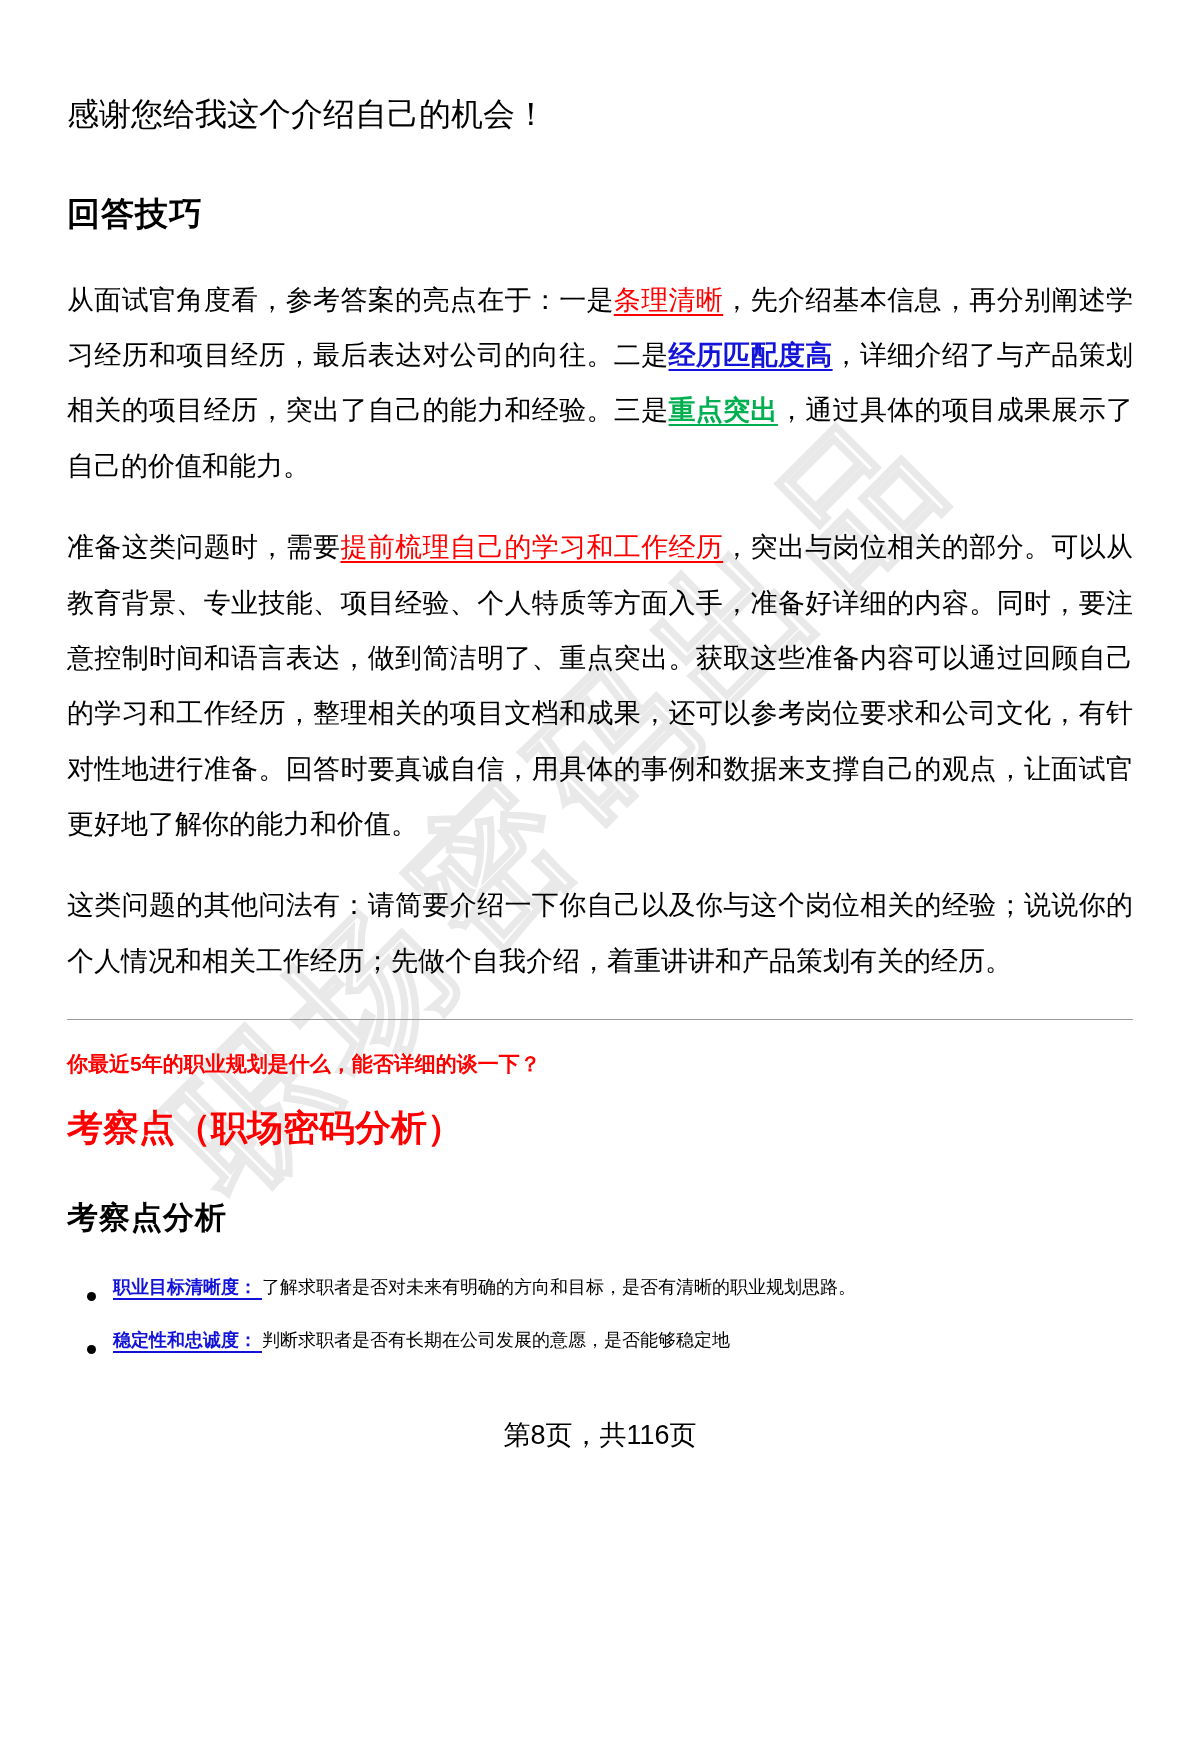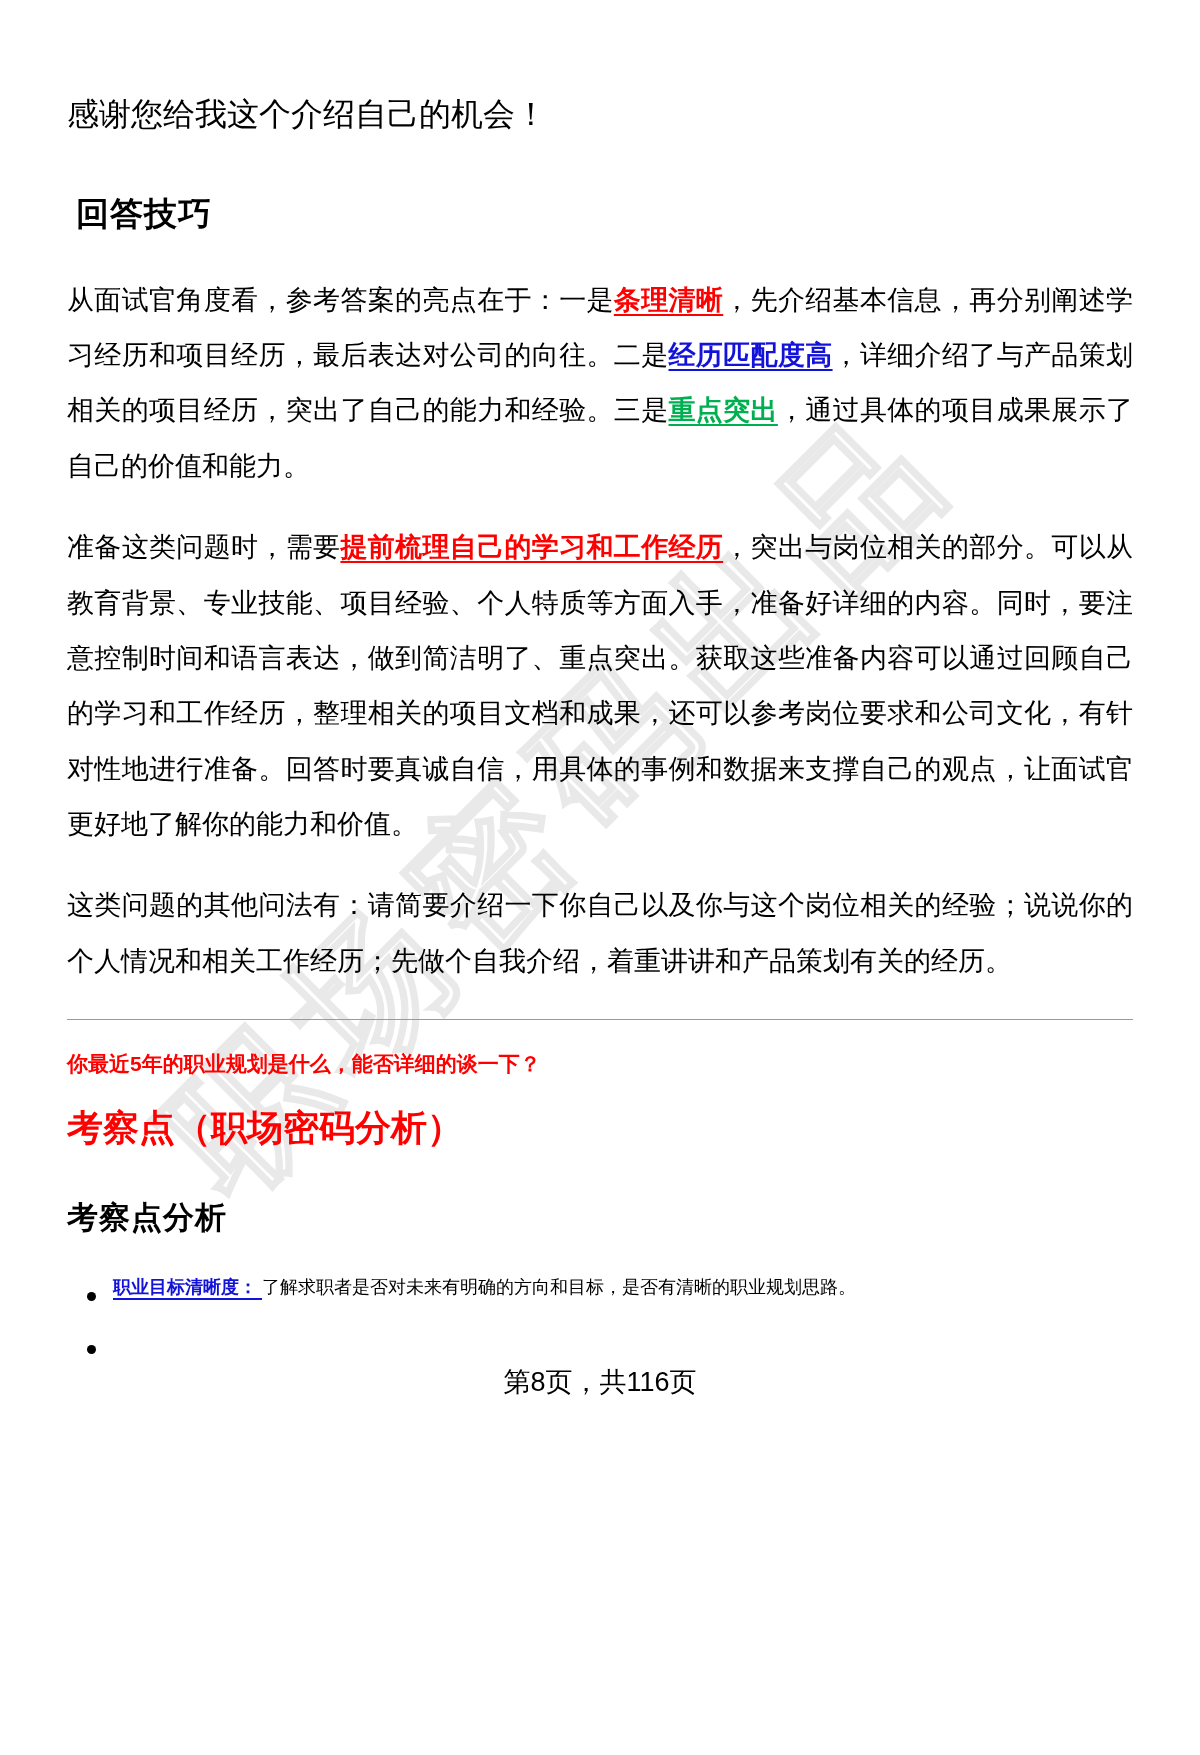--- a/index.html
+++ b/index.html
@@ -47,32 +47,31 @@
   }
   .intro{
     font-size:32px;
     line-height:1.4;
   }
   h1.h-skills{
     font-size:33px;
     font-weight:700;
     margin-top:55px;
     letter-spacing:1px;
-    margin-left:9px;
   }
   p.body-para{
     margin-top:36px;
     font-size:27px;
     line-height:2.05;
     text-align:justify;
   }
   p.body-para + p.body-para{
     margin-top:26px;
   }
-  .run-red{color:var(--red);font-weight:700;text-decoration:underline;text-underline-offset:5px;text-decoration-thickness:2px;}
+  .run-red{color:var(--red);font-weight:400;text-decoration:underline;text-underline-offset:5px;text-decoration-thickness:2px;}
   .run-blue{color:var(--blue);font-weight:700;text-decoration:underline;text-underline-offset:5px;text-decoration-thickness:2px;}
   .run-green{color:var(--green);font-weight:700;text-decoration:underline;text-underline-offset:5px;text-decoration-thickness:2px;}
   .run-normal{color:var(--text);}
   hr.divider{
     border:none;
     border-top:1px solid #9a9a9a;
     margin-top:30px;
     height:0;
   }
   .q-title{
@@ -152,20 +151,21 @@
 
     <h2 class="h-analysis">考察点分析</h2>
 
     <ul class="point-list">
       <li>
         <span class="bullet-dot"></span>
         <span><span class="run-blue">职业目标清晰度： </span><span class="run-normal">了解求职者是否对未来有明确的方向和目标，是否有清晰的职业规划思路。</span></span>
       </li>
       <li>
         <span class="bullet-dot"></span>
+        <span><span class="run-blue">稳定性和忠诚度： </span><span class="run-normal">判断求职者是否有长期在公司发展的意愿，是否能够稳定地</span></span>
       </li>
     </ul>
 
     <div class="footer">
       <span>第8页，共116页</span>
     </div>
 
   </div>
 </div>
 

